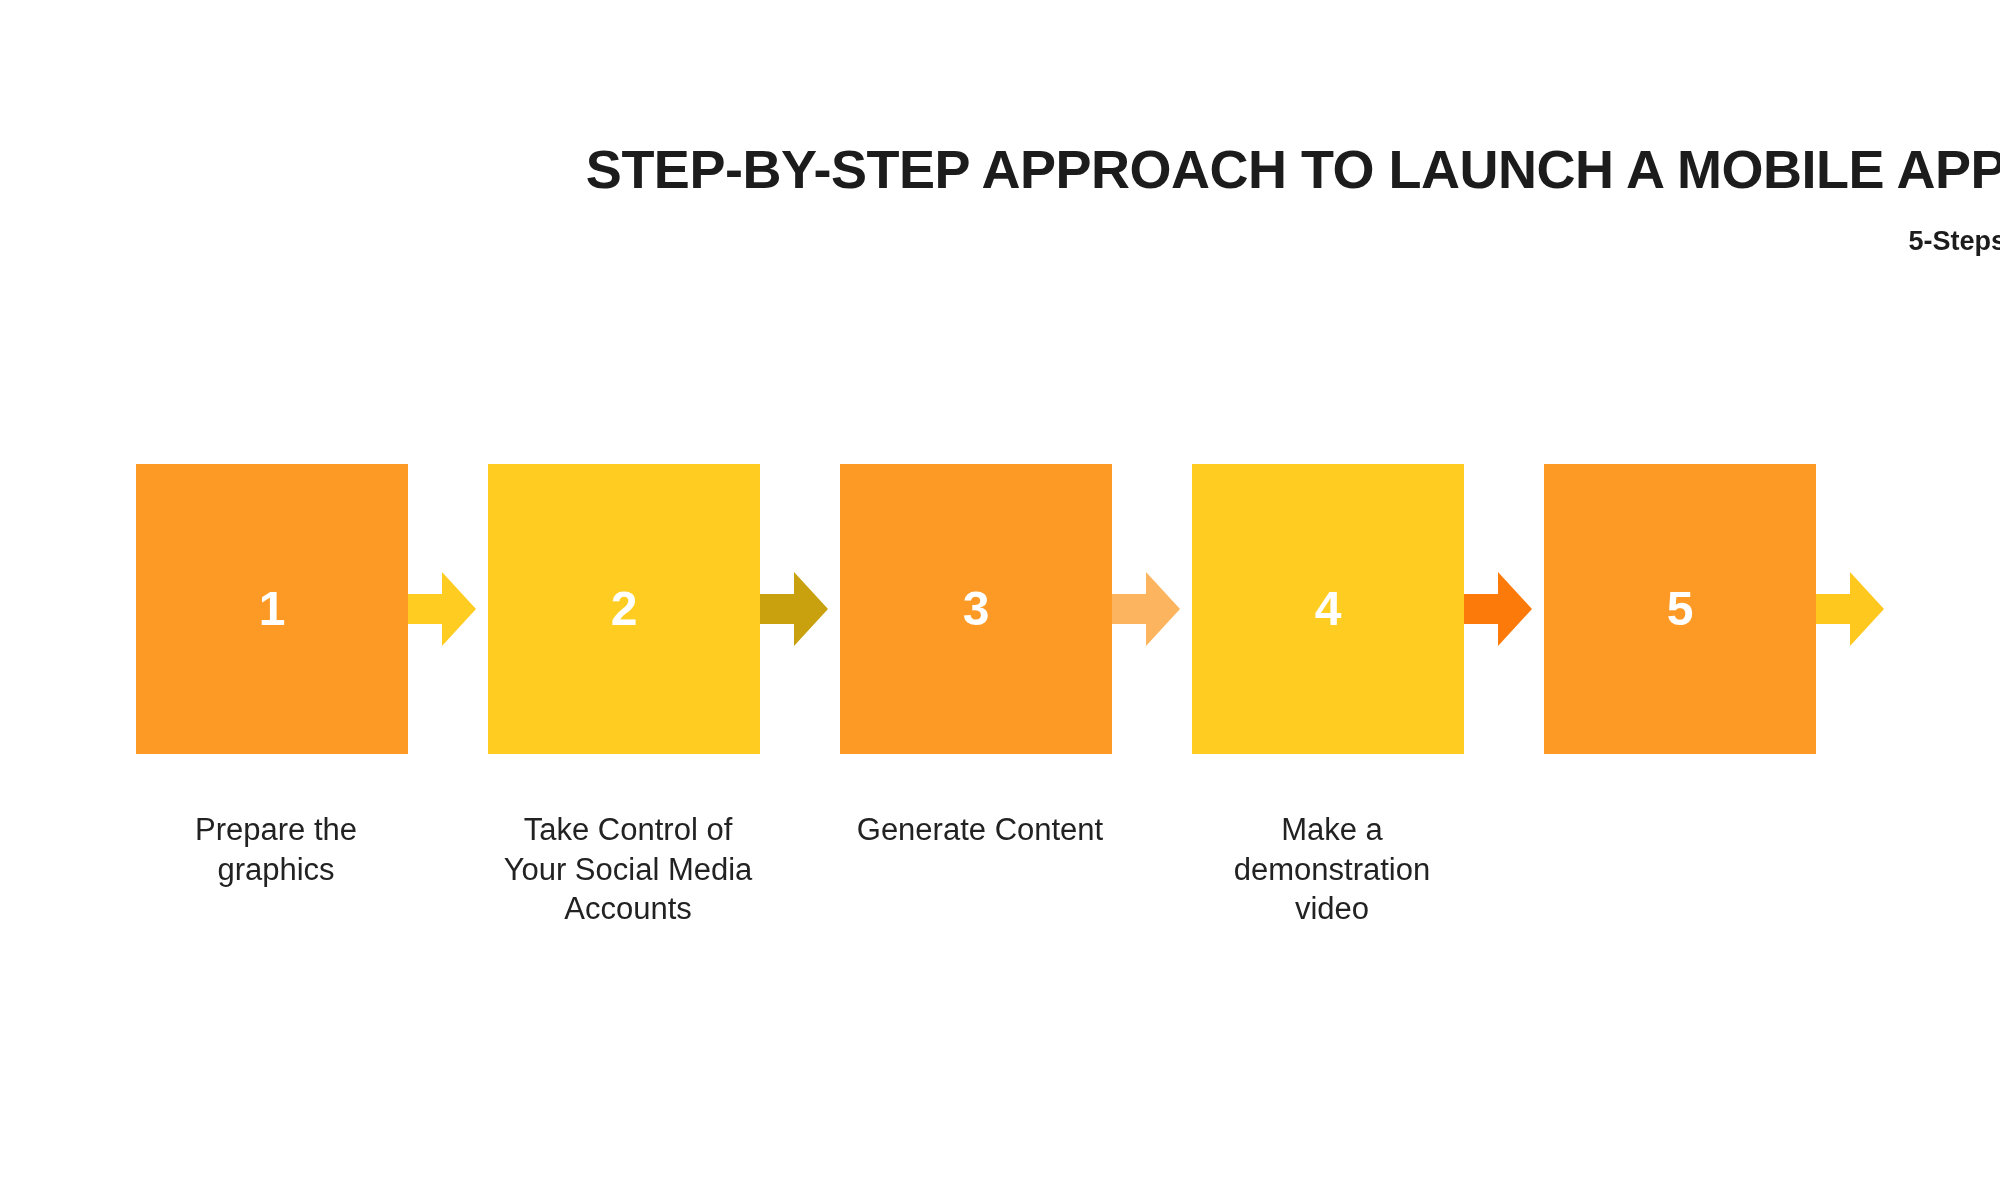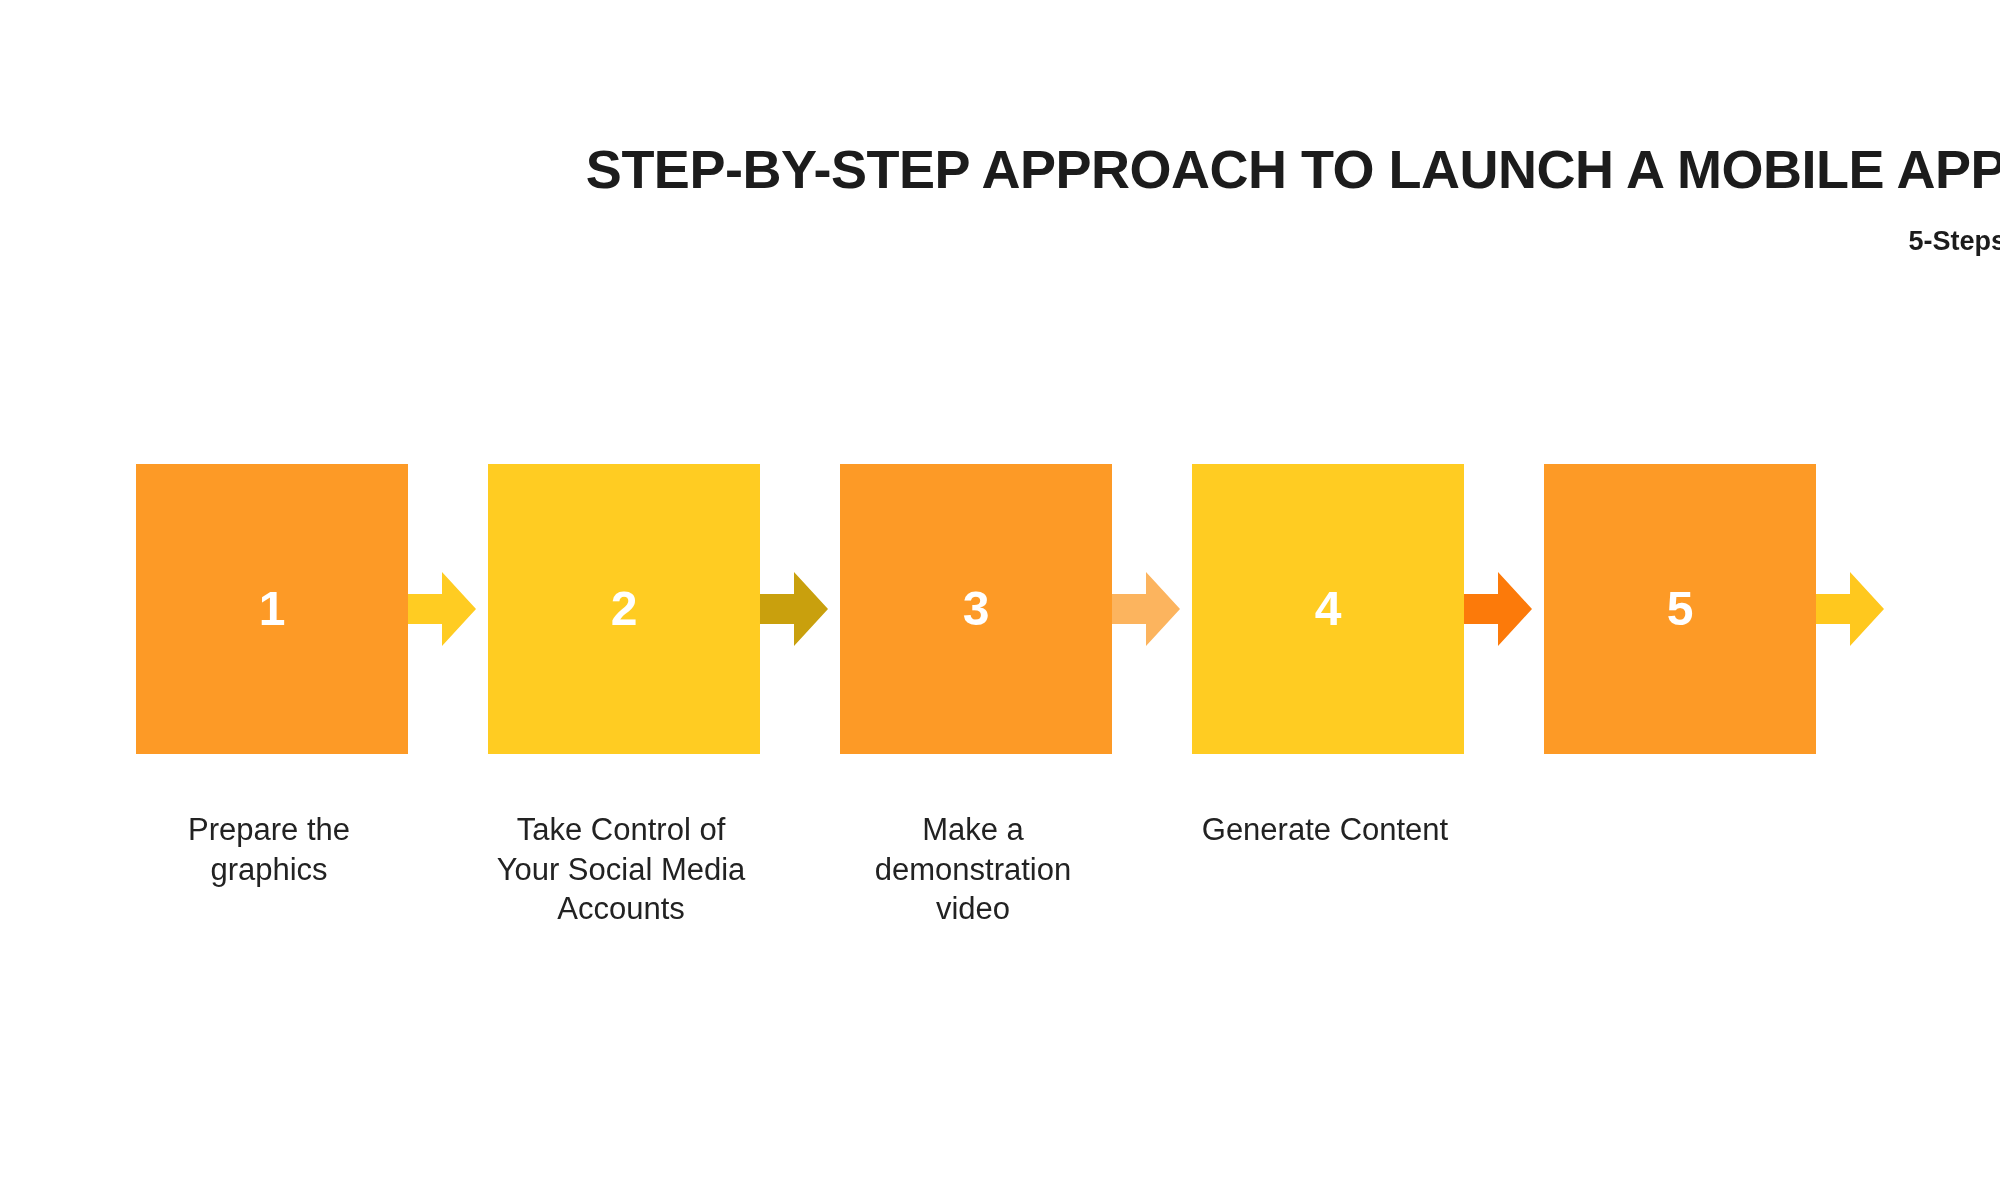--- a/index.html
+++ b/index.html
@@ -92,21 +92,21 @@
     height: 74px;
     pointer-events: none;
   }
 
   .step-arrow svg { display: block; width: 68px; height: 74px; }
 
   
   .captions-row {
     position: absolute;
     top: 810px;
-    left: 133px;
+    left: 140px;
     width: 1800px;
     display: flex;
     align-items: flex-start;
   }
 
   .caption-slot {
     width: 272px;
     margin-right: 80px;
     flex: 0 0 auto;
     text-align: center;
@@ -188,18 +188,18 @@
 </div>
 
 <div class="captions-row">
   <div class="caption-slot">
     <div class="caption-text" style="color: rgb(34, 34, 34);">Prepare the graphics</div>
   </div>
   <div class="caption-slot">
     <div class="caption-text" style="color: rgb(34, 34, 34); text-align: center;">Take Control of Your Social Media Accounts</div>
   </div>
   <div class="caption-slot">
+    <div class="caption-text" style="color: rgb(34, 34, 34);">Generate Content</div>
+  </div>
+  <div class="caption-slot">
     <div class="caption-text" style="color: rgb(34, 34, 34);">Make a demonstration video</div>
   </div>
-  <div class="caption-slot">
-    <div class="caption-text" style="color: rgb(34, 34, 34);">Generate Content</div>
-  </div>
 </div>
 
 </body></html>

